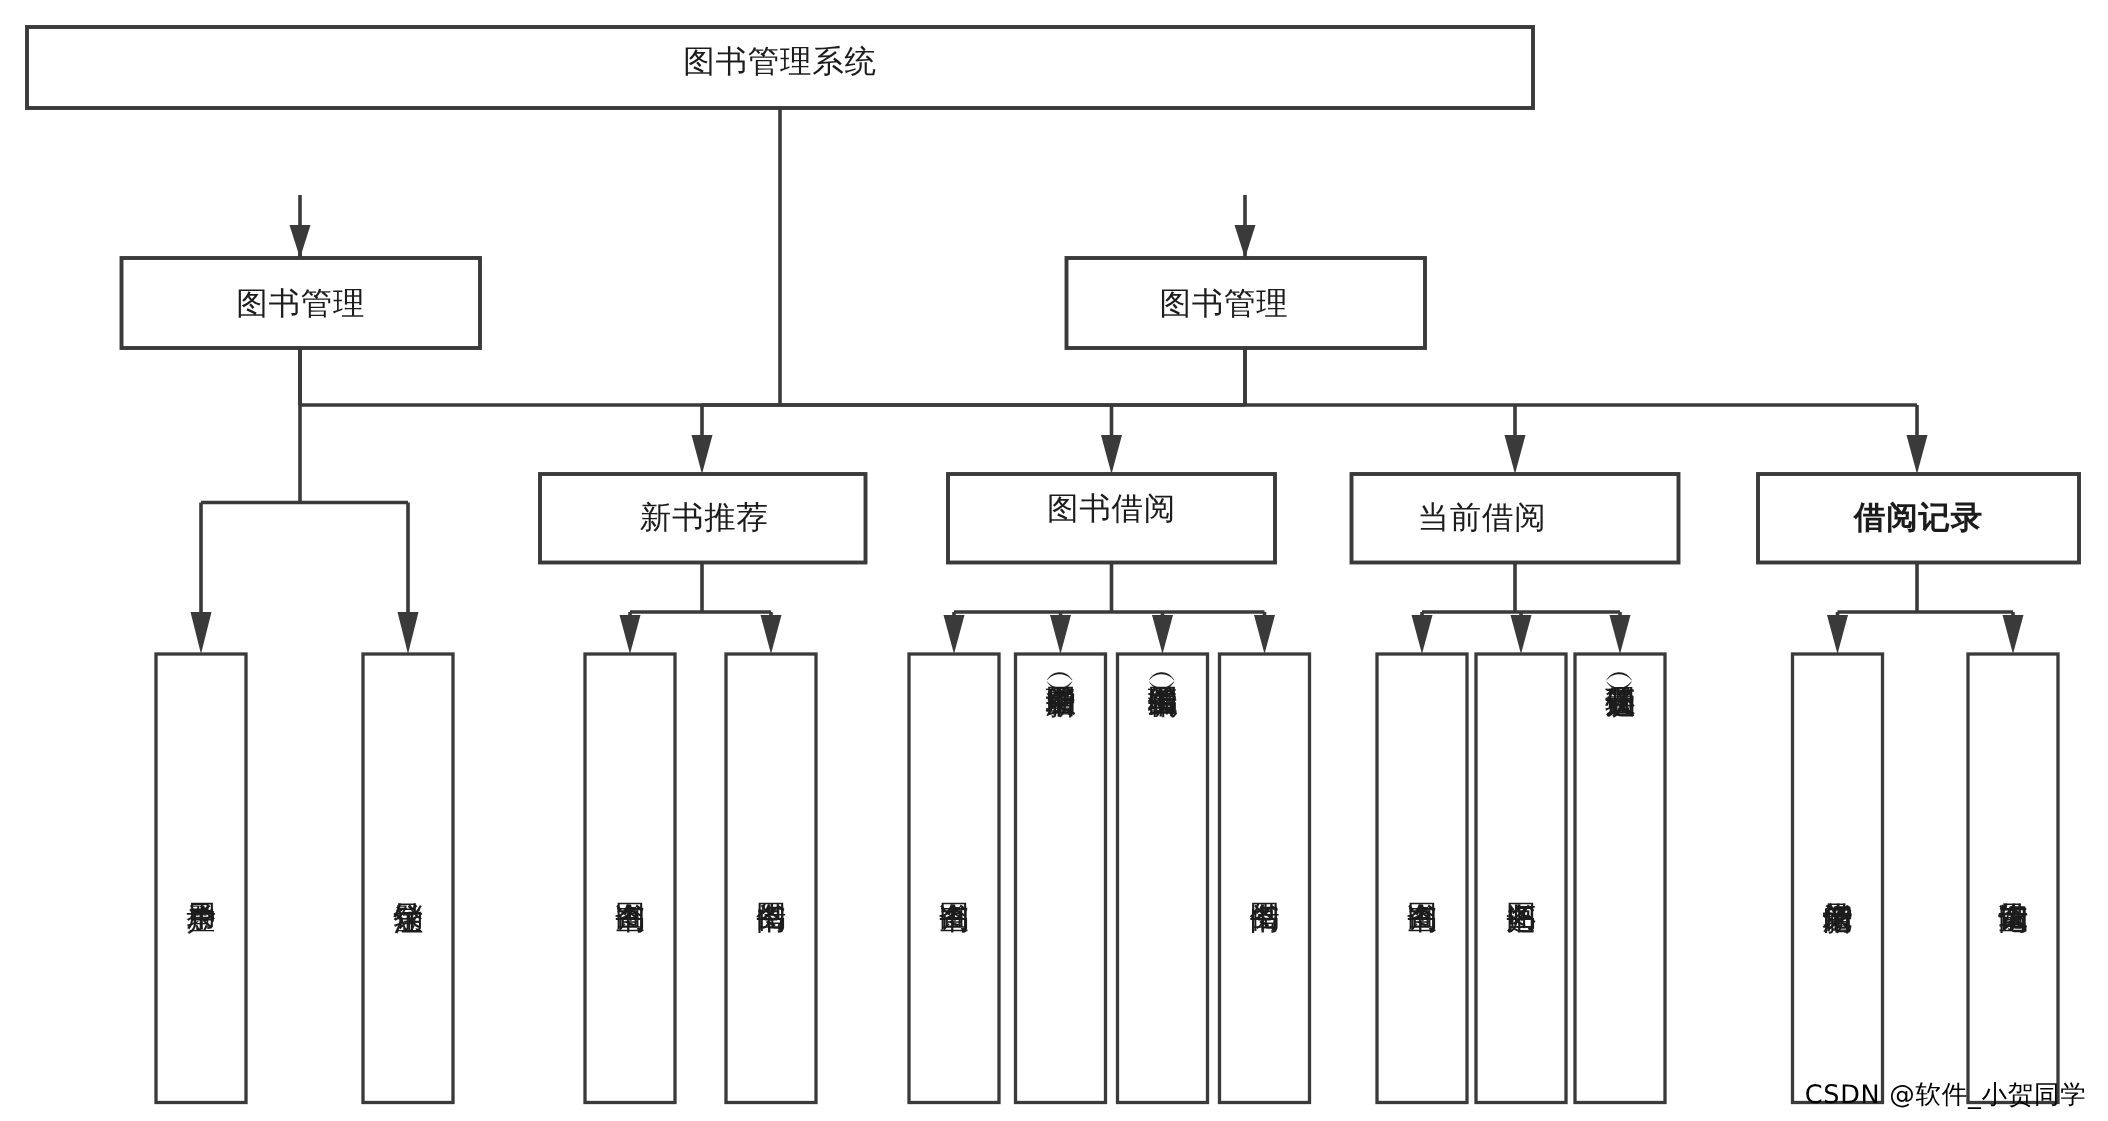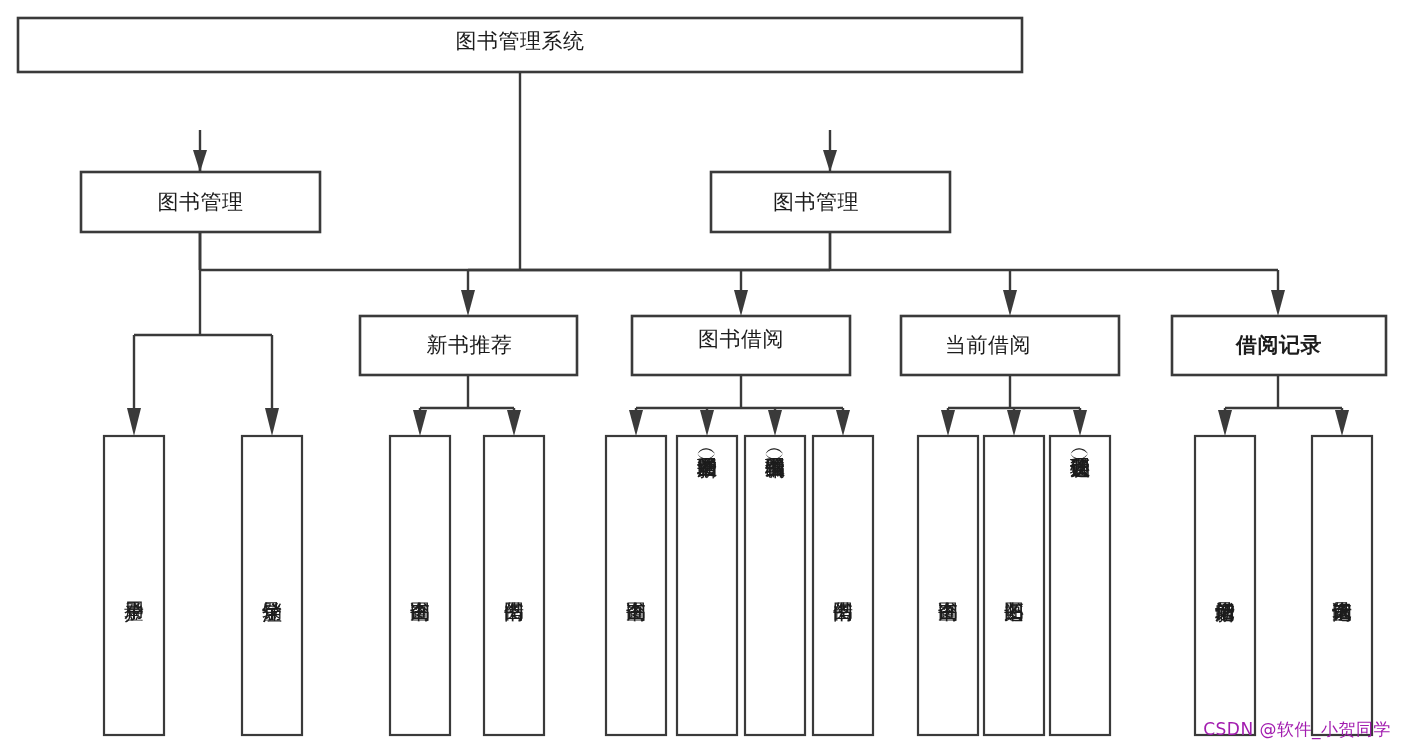--- a/index.html
+++ b/index.html
@@ -75,21 +75,21 @@
   }
   .node-label-v.center {
     align-items: center;
     justify-content: center;
     padding-top: 0;
   }
   .watermark {
     position: absolute;
     right: 14px;
     bottom: 6px;
-    color: #a21caf;
+    color: #000000;
     font-size: 17px;
     letter-spacing: 0.5px;
     white-space: nowrap;
     pointer-events: none;
   }
 </style>
 </head>
 <body>
 
 <div id="diagram-root">

